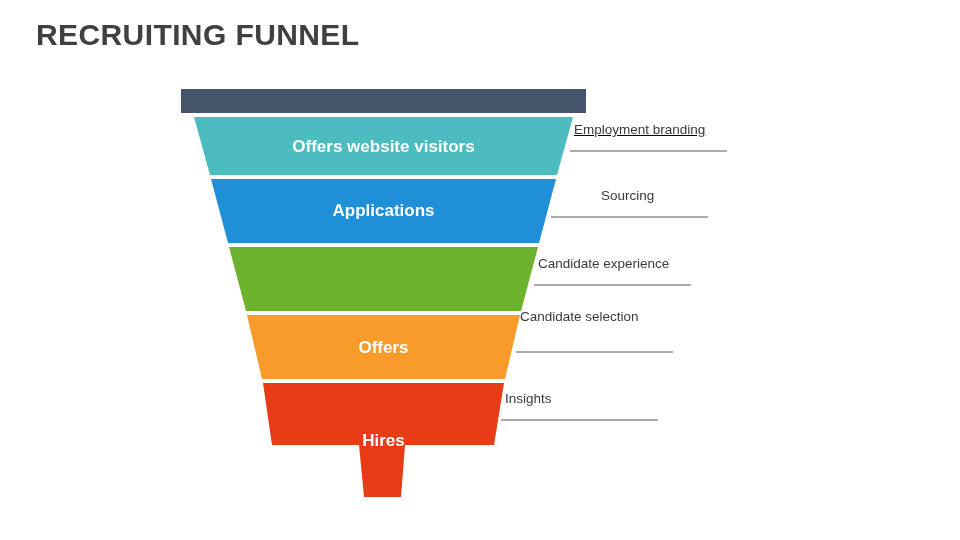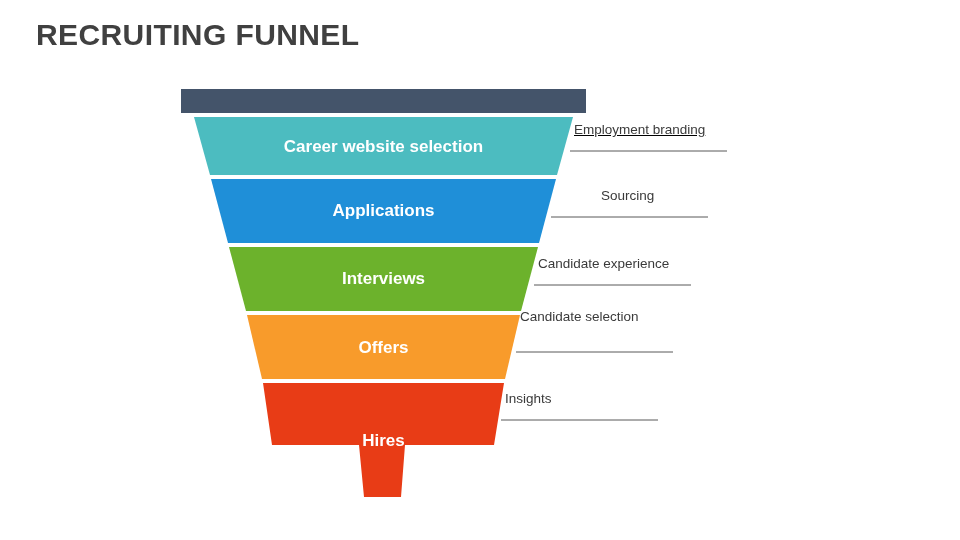--- a/index.html
+++ b/index.html
@@ -90,25 +90,24 @@
 
     <polygon points="263,383 504,383 494,445 405,445 401,497 364,497 359,445 272,445" fill="#e83c16"></polygon>
 
     <line x1="570" y1="151" x2="727" y2="151" stroke="#595959" stroke-width="1"></line>
     <line x1="551" y1="217" x2="708" y2="217" stroke="#595959" stroke-width="1"></line>
     <line x1="534" y1="285" x2="691" y2="285" stroke="#595959" stroke-width="1"></line>
     <line x1="516" y1="352" x2="673" y2="352" stroke="#595959" stroke-width="1"></line>
     <line x1="501" y1="420" x2="658" y2="420" stroke="#595959" stroke-width="1"></line>
   </svg>
 
-  <div class="band-label" style="left:194px; top:137px; width:379px;">Career website selection</div>
+  <div class="band-label" style="left:194px; top:137px; width:379px;">Offers website visitors</div>
 
   <div class="band-label" style="left:211px; top:201px; width:345px;">Applications</div>
 
-  <div class="band-label" style="left:229px; top:269px; width:309px;">Interviews</div>
 
   <div class="band-label" style="left:247px; top:338px; width:273px;">Offers</div>
 
   <div class="band-label" style="left:263px; top:406px; width:241px;margin-top:25px;">Hires</div>
 
   <div class="callout" style="left:574px; top:122px;text-decoration:underline;">
     <span class="callout-text" style="position:static; display:block;">Employment branding</span>
   </div>
 
   <div class="callout" style="left:555px; top:188px;">

